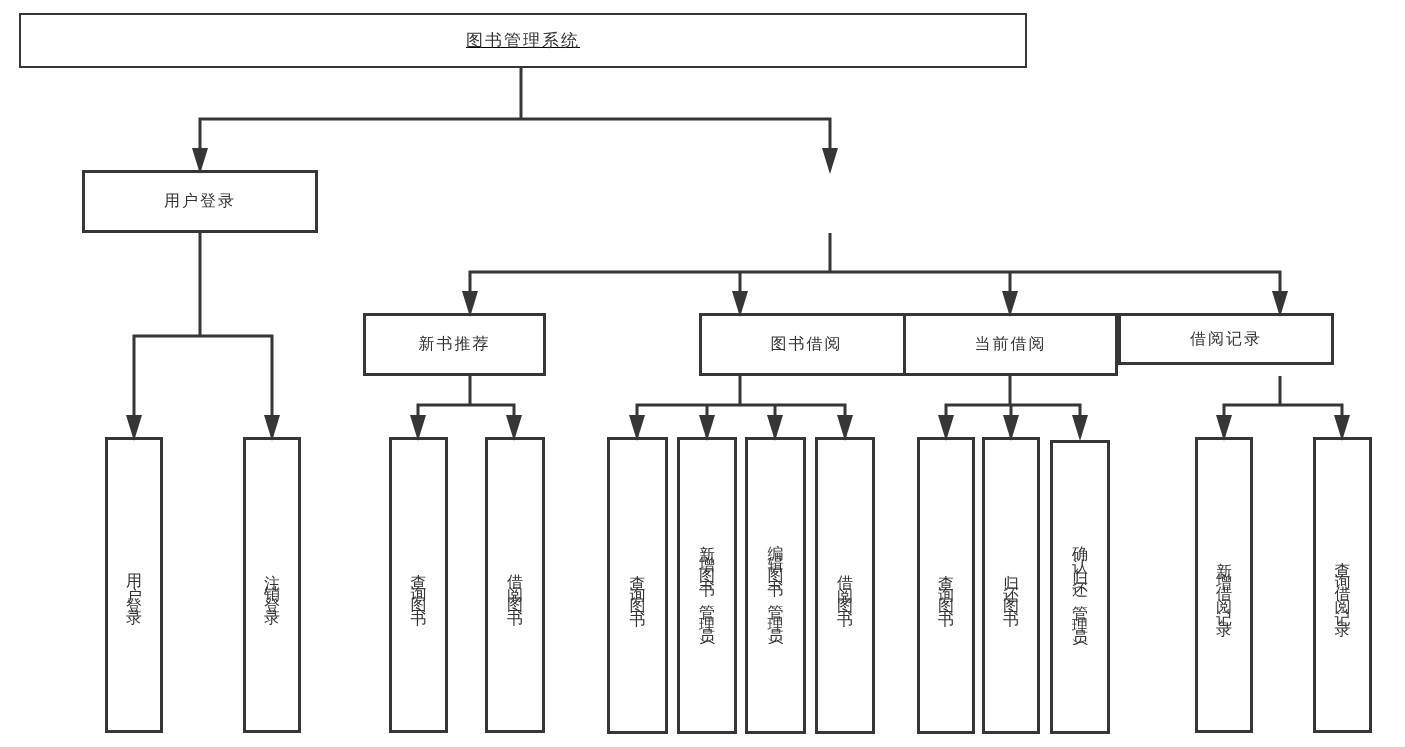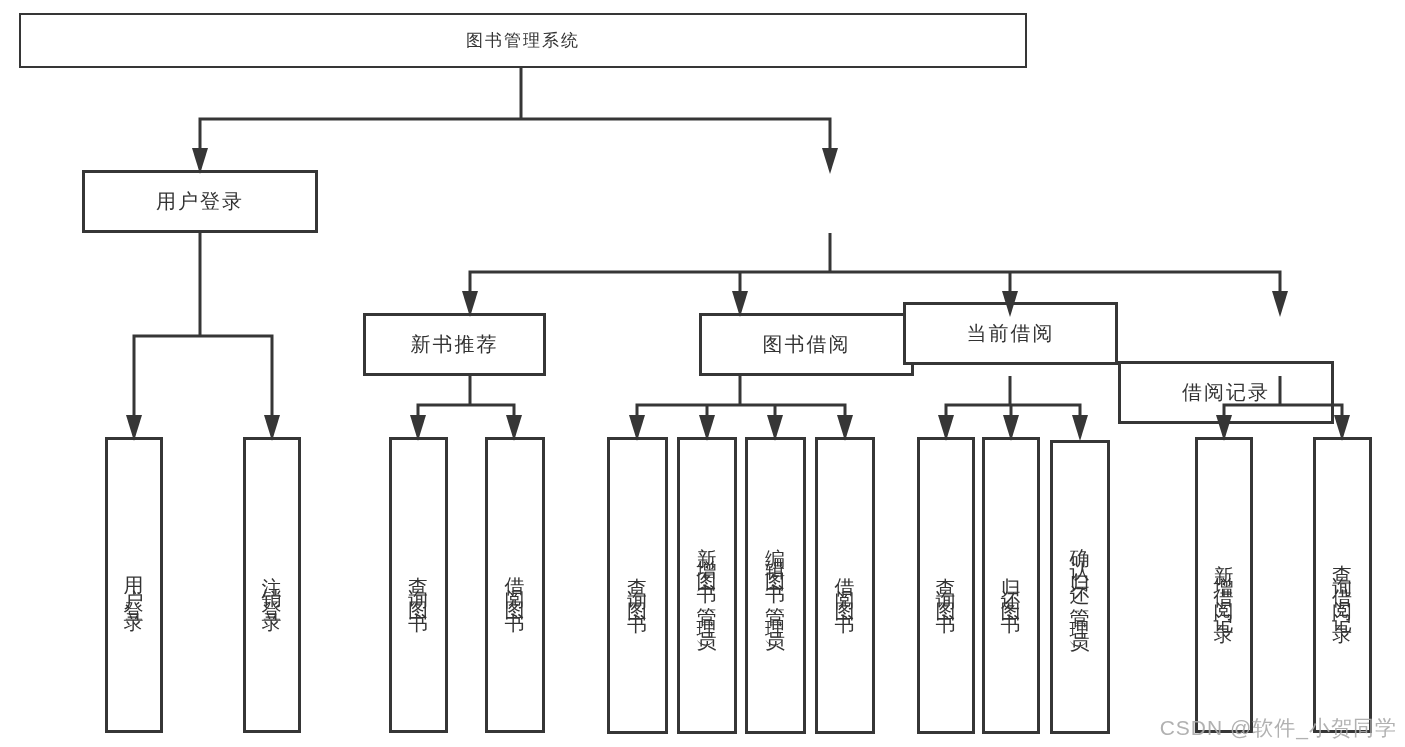--- a/index.html
+++ b/index.html
@@ -14,25 +14,25 @@
   .box{
     position:absolute;
     box-sizing:border-box;
     background:#ffffff;
     border:3px solid var(--line,#363636);
     display:flex;align-items:center;justify-content:center;
     z-index:2;
   }
   .box .lbl{
     color:var(--text,#333333);
-    font-size:20px;
+    font-size:16px;
     letter-spacing:2px;
     white-space:nowrap;
   }
-  .root{border-width:2px;}
+  .root{border-width:2px;text-decoration:underline;}
   .root .lbl{font-size:17px;}
   .vbox .lbl{
     writing-mode:vertical-rl;
     text-orientation:mixed;
     letter-spacing:12px;
     line-height:1;
   }
   .watermark{
     position:absolute;
     right:8px;top:714px;
@@ -100,24 +100,24 @@
   <div class="box" style="left:82px;top:170px;width:236px;height:63px;">
     <span class="lbl">用户登录</span>
   </div>
 
   <div class="box" style="left:363px;top:313px;width:183px;height:63px;">
     <span class="lbl">新书推荐</span>
   </div>
   <div class="box" style="left:655px;top:313px;width:215px;height:63px;margin-left:44px;">
     <span class="lbl">图书借阅</span>
   </div>
-  <div class="box" style="left:903px;top:302px;width:215px;height:63px;text-align:center;">
+  <div class="box" style="left:903px;top:313px;width:215px;height:63px;text-align:center;">
     <span class="lbl">当前借阅</span>
   </div>
-  <div class="box" style="left:1118px;top:313px;width:216px;height:63px;margin-top:48px;">
+  <div class="box" style="left:1118px;top:313px;width:216px;height:52px;">
     <span class="lbl">借阅记录</span>
   </div>
 
   <div class="box vbox" style="left:105px;top:437px;width:58px;height:296px;">
     <span class="lbl">用户登录</span>
   </div>
   <div class="box vbox" style="left:243px;top:437px;width:58px;height:296px;">
     <span class="lbl">注销登录</span>
   </div>
 
@@ -151,15 +151,14 @@
     <span class="lbl">确认归还（管理员）</span>
   </div>
 
   <div class="box vbox" style="left:1195px;top:437px;width:58px;height:296px;">
     <span class="lbl">新增借阅记录</span>
   </div>
   <div class="box vbox" style="left:1313px;top:437px;width:59px;height:296px;">
     <span class="lbl">查询借阅记录</span>
   </div>
 
-  <div class="watermark">CSDN @软件_小贺同学</div>
 
 </div>
 
 </body></html>

